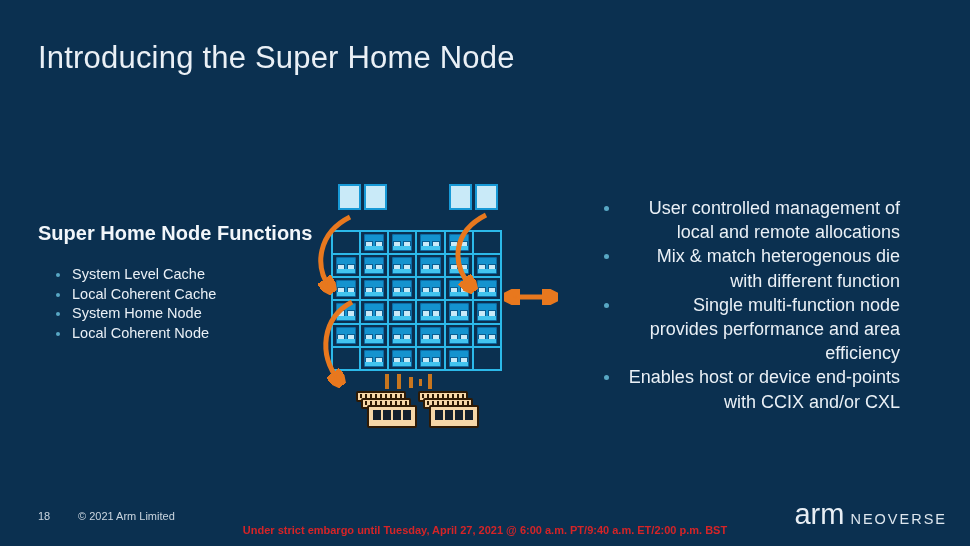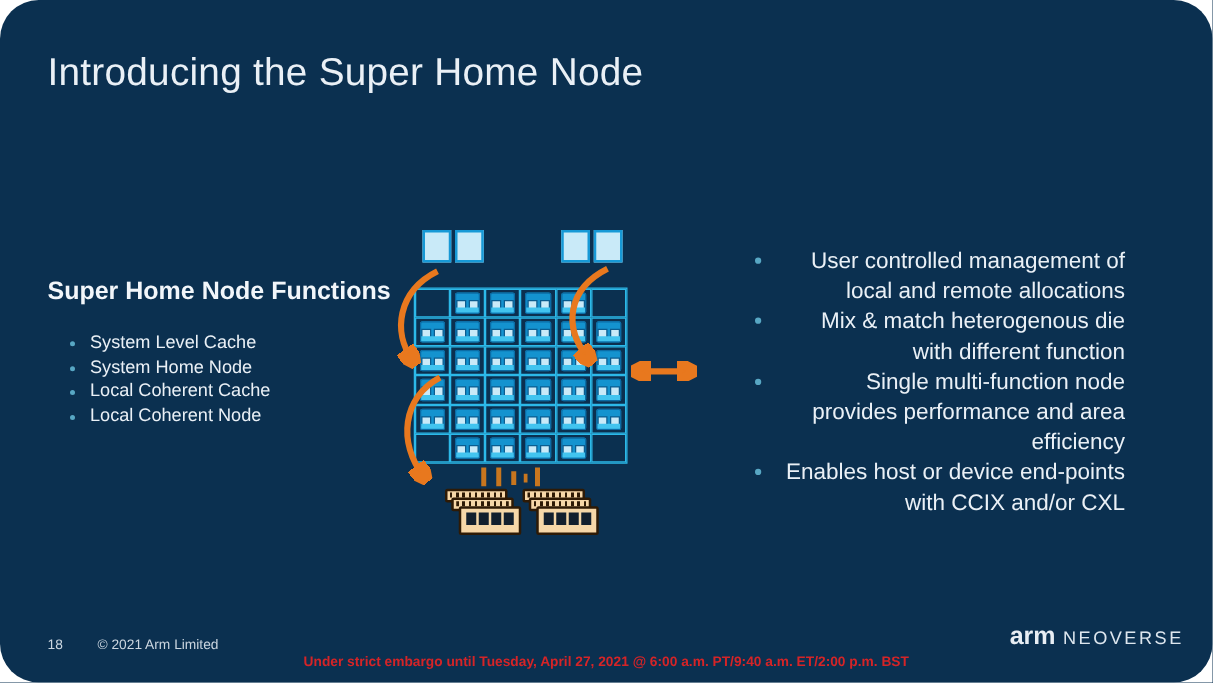--- a/index.html
+++ b/index.html
@@ -1,21 +1,21 @@
 <!DOCTYPE html>
 <html><head>
 <meta charset="utf-8">
 <style>
   * { margin:0; padding:0; box-sizing:border-box; }
   html,body { width:970px; height:546px; }
   body { font-family:"Liberation Sans", sans-serif; }
 
   .slide {
     position:relative; width:970px; height:546px;
-    background:#0B3050; overflow:hidden; color:#EAF0F6;border-radius:31px;
+    background:#0B3050; overflow:hidden; color:#EAF0F6;
   }
 
   
   .title {
     position:absolute; left:38px; top:40px;
     font-size:31px; font-weight:300; letter-spacing:.2px; color:#EAF0F6;
   }
 
   
   .left-panel { position:absolute; left:38px; top:222px; width:285px; }
@@ -87,36 +87,36 @@
   .dimm .chips i { width:8px; height:10px; background:#13202E; display:block; }
 
   
   .page-number { position:absolute; left:38px; top:510px; font-size:11px; color:#CBD6E0; }
   .copyright   { position:absolute; left:78px; top:510px; font-size:11px; color:#CBD6E0; }
   .embargo {
     position:absolute; left:0; top:524px; width:100%; text-align:center;
     font-size:11px; font-weight:700; color:#D52427;
   }
   .logo { position:absolute; right:23px; top:498px; white-space:nowrap; }
-  .logo .brand   { font-size:20px; font-weight:700; color:#E8EEF4; letter-spacing:0; }
+  .logo .brand   { font-size:29px; font-weight:400; color:#E8EEF4; letter-spacing:0; }
   .logo .product { font-size:14.5px; font-weight:400; color:#DDE6EE; letter-spacing:2px; margin-left:6px; }
 </style>
 </head>
 <body>
 
 <div class="slide">
 
   <h1 class="title">Introducing the Super Home Node</h1>
 
   <div class="left-panel">
     <h2>Super Home Node Functions</h2>
     <ul>
       <li><span class="bullet-dot"></span><span>System Level Cache</span></li>
+      <li><span class="bullet-dot"></span><span>Local Coherent Cache</span></li>
       <li><span class="bullet-dot"></span><span>System Home Node</span></li>
-      <li><span class="bullet-dot"></span><span>Local Coherent Cache</span></li>
       <li><span class="bullet-dot"></span><span>Local Coherent Node</span></li>
     </ul>
   </div>
 
   <div class="right-panel">
     <ul>
       <li><span class="bullet-dot"></span><span>User controlled management of local and remote allocations</span></li>
       <li><span class="bullet-dot"></span><span>Mix &amp; match heterogenous die with different function</span></li>
       <li><span class="bullet-dot"></span><span>Single multi-function node provides performance and area efficiency</span></li>
       <li><span class="bullet-dot"></span><span>Enables host or device end-points with CCIX and/or CXL</span></li>

